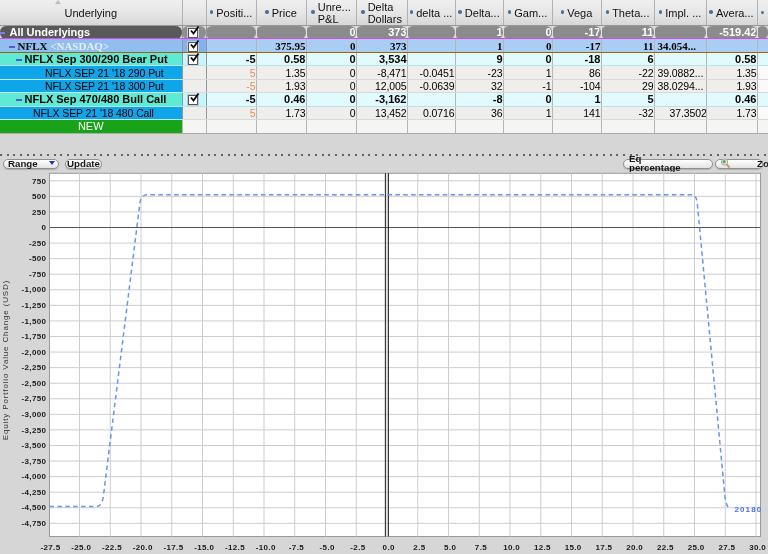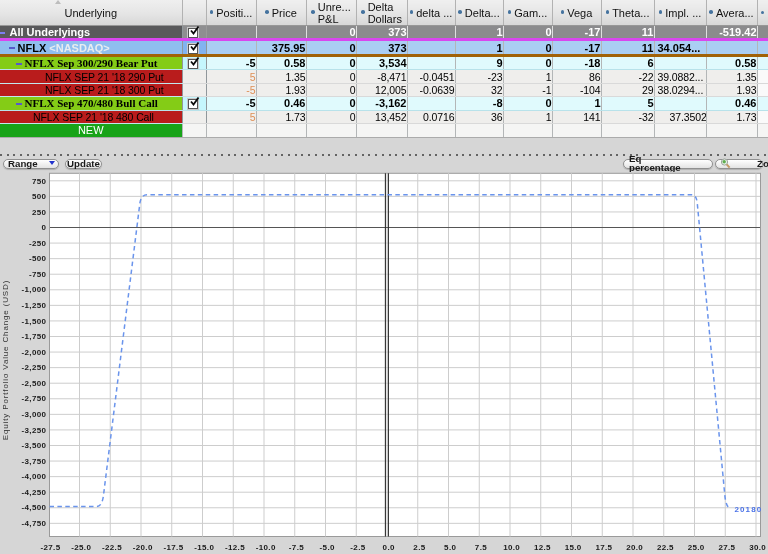--- a/index.html
+++ b/index.html
@@ -6,31 +6,31 @@
 body{width:768px;height:554px;overflow:hidden;background:#d6d6d6;font-family:"Liberation Sans",sans-serif;position:relative;}
 table.tbl{border-collapse:collapse;table-layout:fixed;width:768px;position:absolute;top:0;left:0;}
 .tbl td,.tbl th{padding:0;margin:0;overflow:hidden;white-space:nowrap;font-size:11px;vertical-align:middle;}
 .tbl th{height:25px;background:linear-gradient(#efefef,#e5e5e5 55%,#d7d7d7);border-right:1px solid #b2b2b2;border-bottom:1px solid #979797;font-weight:normal;color:#111;text-align:left;position:relative;}
 .tbl td{height:12.45px;border-right:1px solid rgba(90,100,105,0.28);}
 .tbl td.c1,.tbl td.c2{border-right:1px solid rgba(60,75,85,0.45);}
 .num{text-align:right;padding-right:3px;}
 .dot{display:inline-block;width:3.6px;height:3.6px;border-radius:50%;background:#45739f;margin:0 3px 1px 0;vertical-align:middle;}
 .hc{display:flex;align-items:center;justify-content:center;height:100%;line-height:12px;}
 
-tr.all td{background:#8b8b8d;color:#fff;font-weight:bold;border-right:1px solid rgba(255,255,255,0.22);border-bottom:3px solid #d946ef;}
+tr.all td{background:#8b8b8d;color:#fff;font-weight:bold;border-right:1px solid rgba(255,255,255,0.22);border-bottom:1px solid #d946ef;border-radius:6px;}
 tr.all td.c1{background:#59595b;}
 tr.all td.c2{background:#8e8e90;border-right:1px solid rgba(40,40,40,0.35);}
-tr.nflx td{background:#aacef3;font-weight:bold;border-bottom:3px solid #a16207;}
+tr.nflx td{background:#aacef3;font-weight:bold;border-bottom:1px solid #a16207;font-family:Liberation Serif, serif;}
 tr.nflx td.c1{background:#8fbeef;}
 tr.nflx td.c2{background:#82b3f0;}
 tr.combo td{background:#e0fafd;font-weight:bold;border-bottom:1px solid #b8e2ea;}
-tr.combo td.c1{background:#84cc16;font-family:Liberation Serif, serif;}
+tr.combo td.c1{background:#5eead4;}
 tr.combo td.c2{background:#c5f6fd;}
 tr.leaf td{background:#efeeec;border-bottom:1px solid #d9d9d9;font-size:10.5px;letter-spacing:-0.1px;}
-tr.leaf td.c1{background:#b91c1c;border-bottom:1px solid #c2e7ee;}
+tr.leaf td.c1{background:#0ea5e9;border-bottom:1px solid #c2e7ee;}
 tr.leaf td:last-child{background:#fafafa;}
 tr.newr td{background:#f5f5f4;border-bottom:1px solid #ababab;}
 td.newg{background:#18a318 !important;color:#fff;text-align:center;font-weight:normal;}
 .pos{color:#de8f55;}
 .mns{display:inline-block;width:5.5px;height:2px;background:#5858cc;vertical-align:middle;margin:0 3px 1px 0;}
 .nasdaq{color:#e9edf0;font-weight:bold;}
 .cb{display:inline-block;width:8px;height:8px;background:#fff;border:1px solid #555;outline:1px solid #c9c9c9;position:relative;vertical-align:middle;margin-left:5px;}
 .cb svg{position:absolute;left:0;top:-3px;}
 
 .sortup{position:absolute;left:55px;top:0;width:0;height:0;border-left:3.5px solid transparent;border-right:3.5px solid transparent;border-bottom:4px solid #bdbdbd;}

